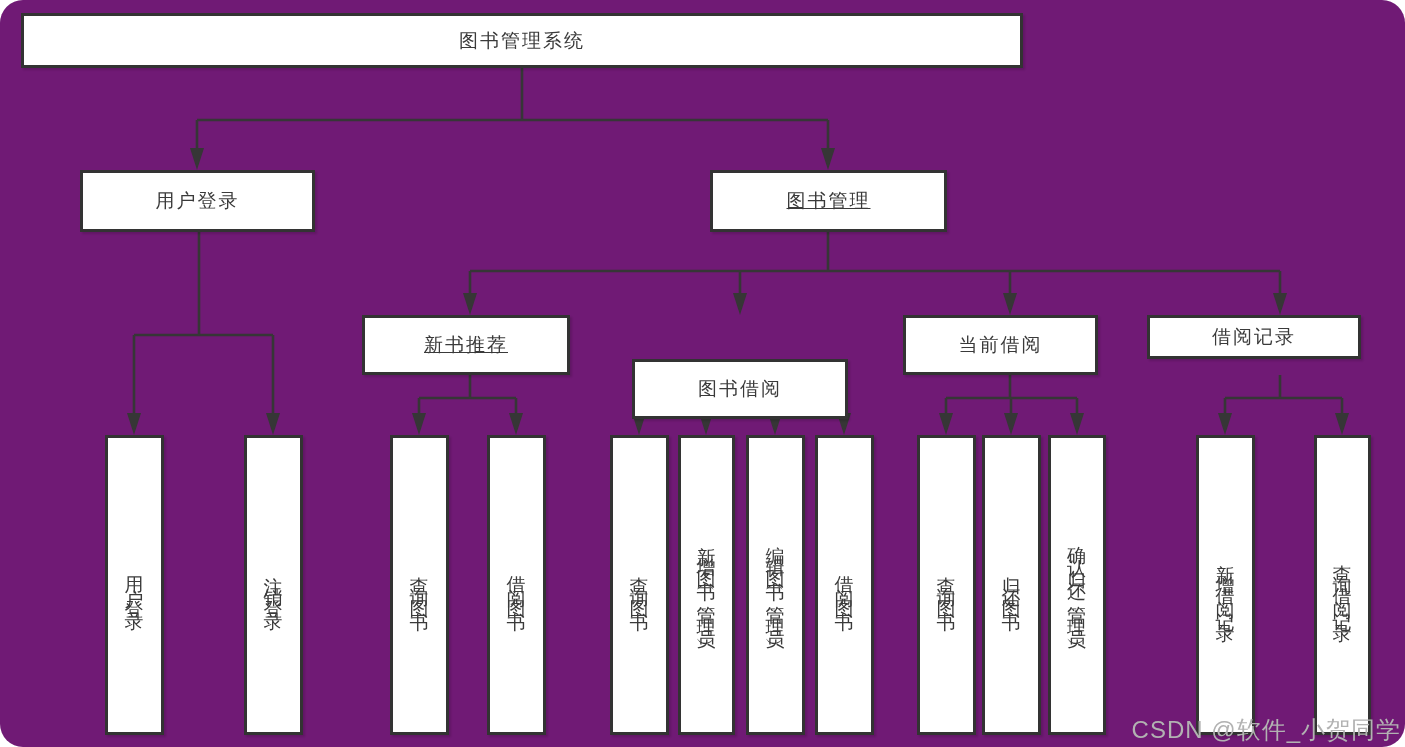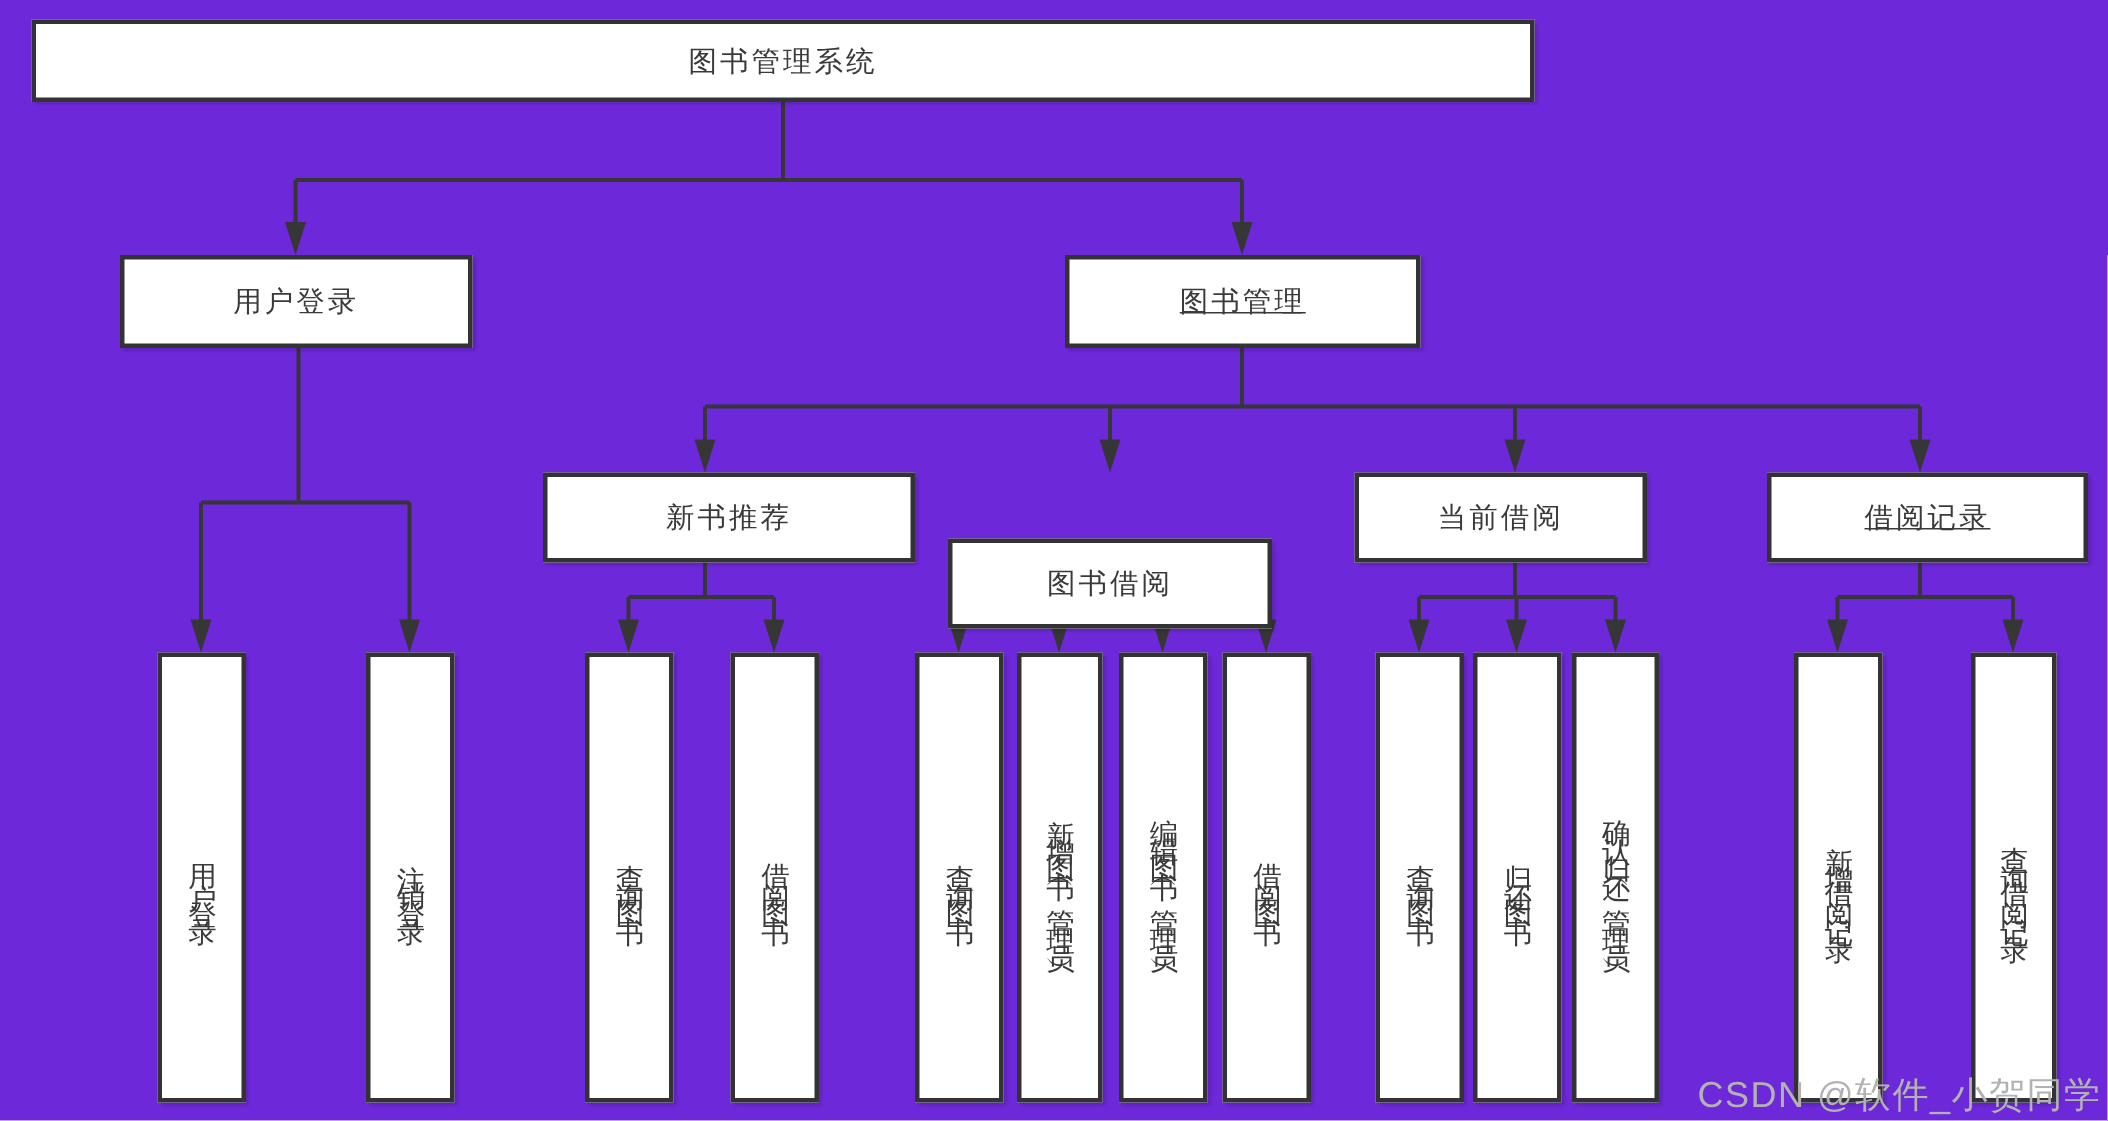--- a/index.html
+++ b/index.html
@@ -8,21 +8,22 @@
     background: #ffffff;
     width: 1405px;
     height: 747px;
     overflow: hidden;
     font-family: "Liberation Sans", "DejaVu Sans", sans-serif;
   }
   #canvas {
     position: relative;
     width: 1405px;
     height: 747px;
-    background: #6d28d9;
+    background: #701a75;
+    border-radius: 23px;
   }
   #connectors {
     position: absolute;
     left: 0; top: 0;
     width: 1405px;
     height: 747px;
   }
   .node {
     position: absolute;
     box-sizing: border-box;
@@ -46,24 +47,24 @@
     line-height: 1;
     letter-spacing: 12px;
     white-space: nowrap;
   }
   
   .n-root   { left: 21px;  top: 13px;  width: 1002px; height: 55px; }
   
   .n-l2a    { left: 80px;  top: 170px; width: 235px; height: 62px; }
   .n-l2b    { left: 710px; top: 170px; width: 237px; height: 62px; text-decoration: underline; }
   
-  .n-l3a    { left: 362px;  top: 315px; width: 248px; height: 60px; }
+  .n-l3a    { left: 362px;  top: 315px; width: 208px; height: 60px; text-decoration: underline; }
   .n-l3b    { left: 632px;  top: 315px; width: 216px; height: 60px; margin-top: 44px; }
   .n-l3c    { left: 903px;  top: 315px; width: 195px; height: 60px; }
-  .n-l3d    { left: 1178px; top: 315px; width: 214px; height: 60px; text-decoration: underline; }
+  .n-l3d    { left: 1147px; top: 315px; width: 214px; height: 44px; }
   
   .leaf { top: 435px; width: 59px; height: 300px; }
   .x1  { left: 105px; }
   .x2  { left: 244px; }
   .x3  { left: 390px; }
   .x4  { left: 487px; }
   .x5  { left: 610px; }
   .x6  { left: 678px; width: 57px; }
   .x7  { left: 746px; }
   .x8  { left: 815px; }

